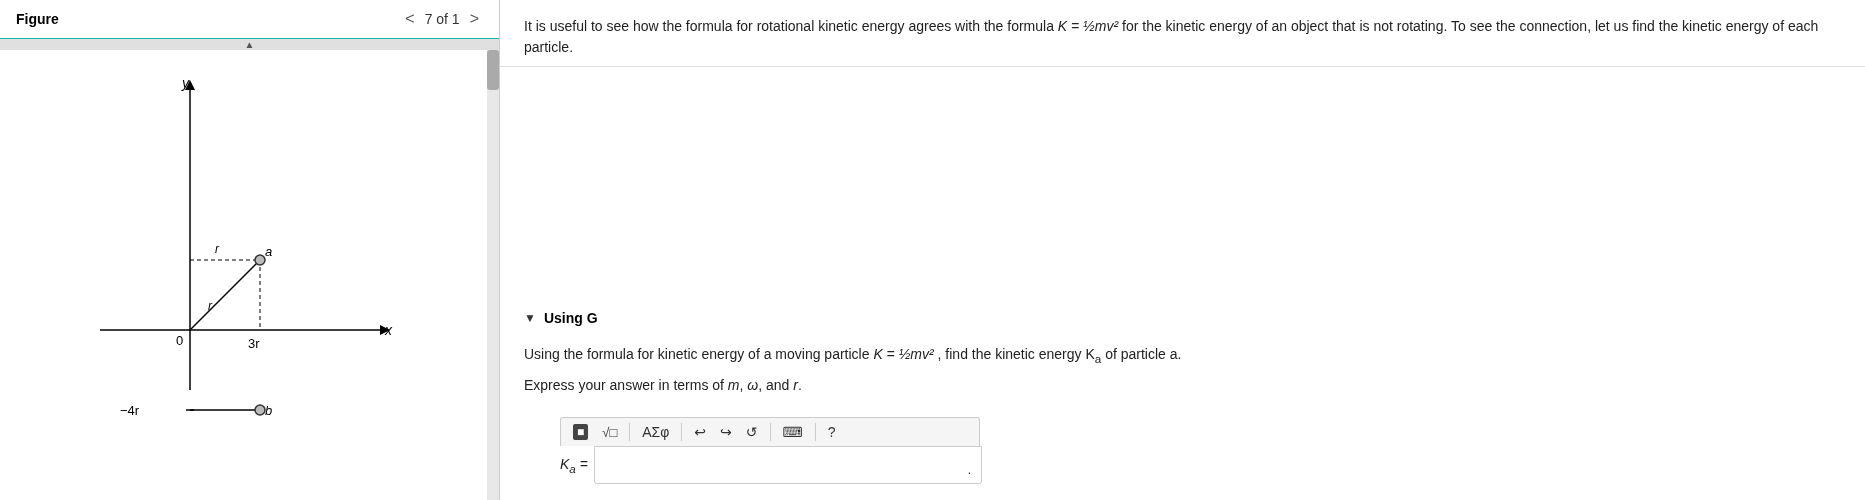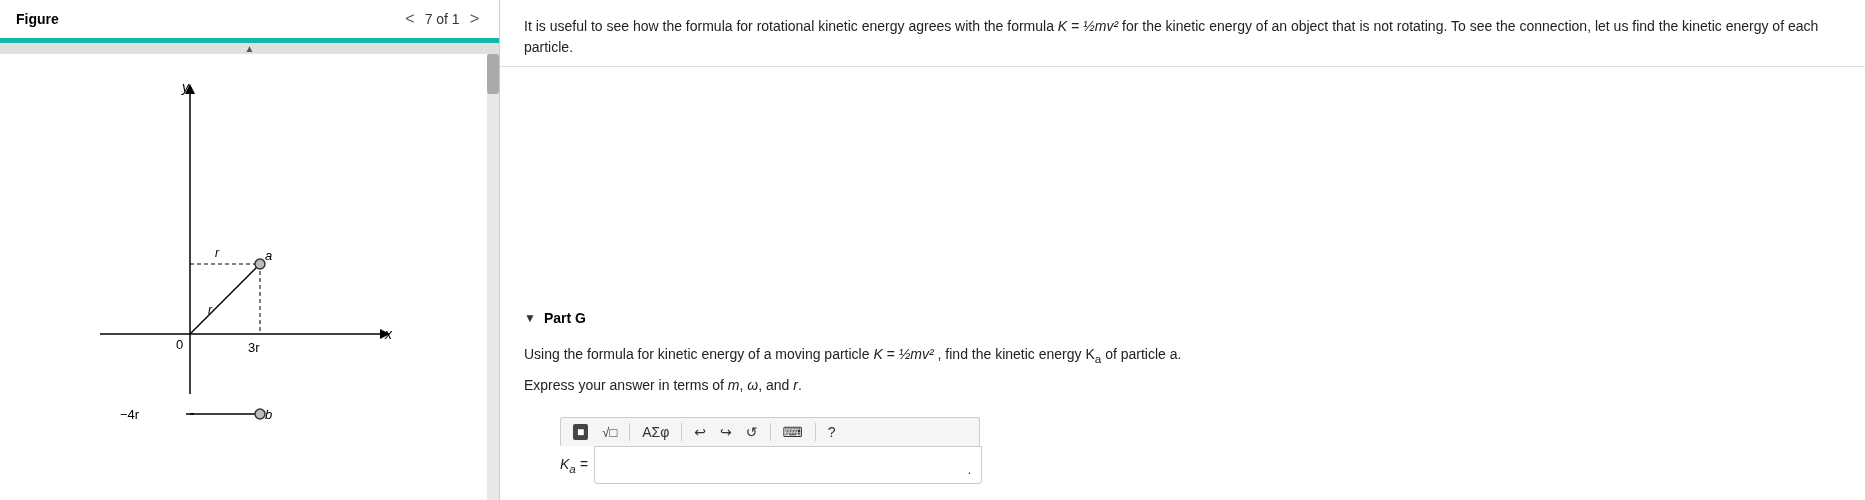--- a/index.html
+++ b/index.html
@@ -20,21 +20,21 @@
       border-right: 1px solid #ccc;
       display: flex;
       flex-direction: column;
       height: 500px;
     }
 
     .figure-header {
       display: flex;
       align-items: center;
       padding: 8px 16px;
-      border-bottom: 5px solid #14b8a6;
+      border-bottom: 1px solid #14b8a6;
       gap: 8px;
     }
 
     .figure-title {
       font-weight: bold;
       font-size: 14px;
       flex: 1;
     }
 
     .nav-controls {
@@ -301,21 +301,21 @@
 <div class="right-panel">
   <div class="intro-text">
     <span>It is useful to see how the formula for rotational kinetic energy agrees with the formula </span>
     <span style="font-style:italic; font-weight:500;">K = ½mv²</span>
     <span> for the kinetic energy of an object that is not rotating. To see the connection, let us find the kinetic energy of each particle.</span>
   </div>
 
   <div class="part-section">
     <div class="part-header">
       <span class="collapse-arrow">▼</span>
-      <span class="part-label">Part G</span>
+      <span class="part-label">Using G</span>
     </div>
 
     <p class="part-description">
       <span>Using the formula for kinetic energy of a moving particle </span>
       <span style="font-style:italic; font-weight:500;">K = ½mv²</span>
       <span>, find the kinetic energy K</span><sub>a</sub><span> of particle a.</span>
     </p>
 
     <p class="express-answer">
       Express your answer in terms of <span style="font-style:italic;">m</span>, <span style="font-style:italic;">ω</span>, and <span style="font-style:italic;">r</span>.

